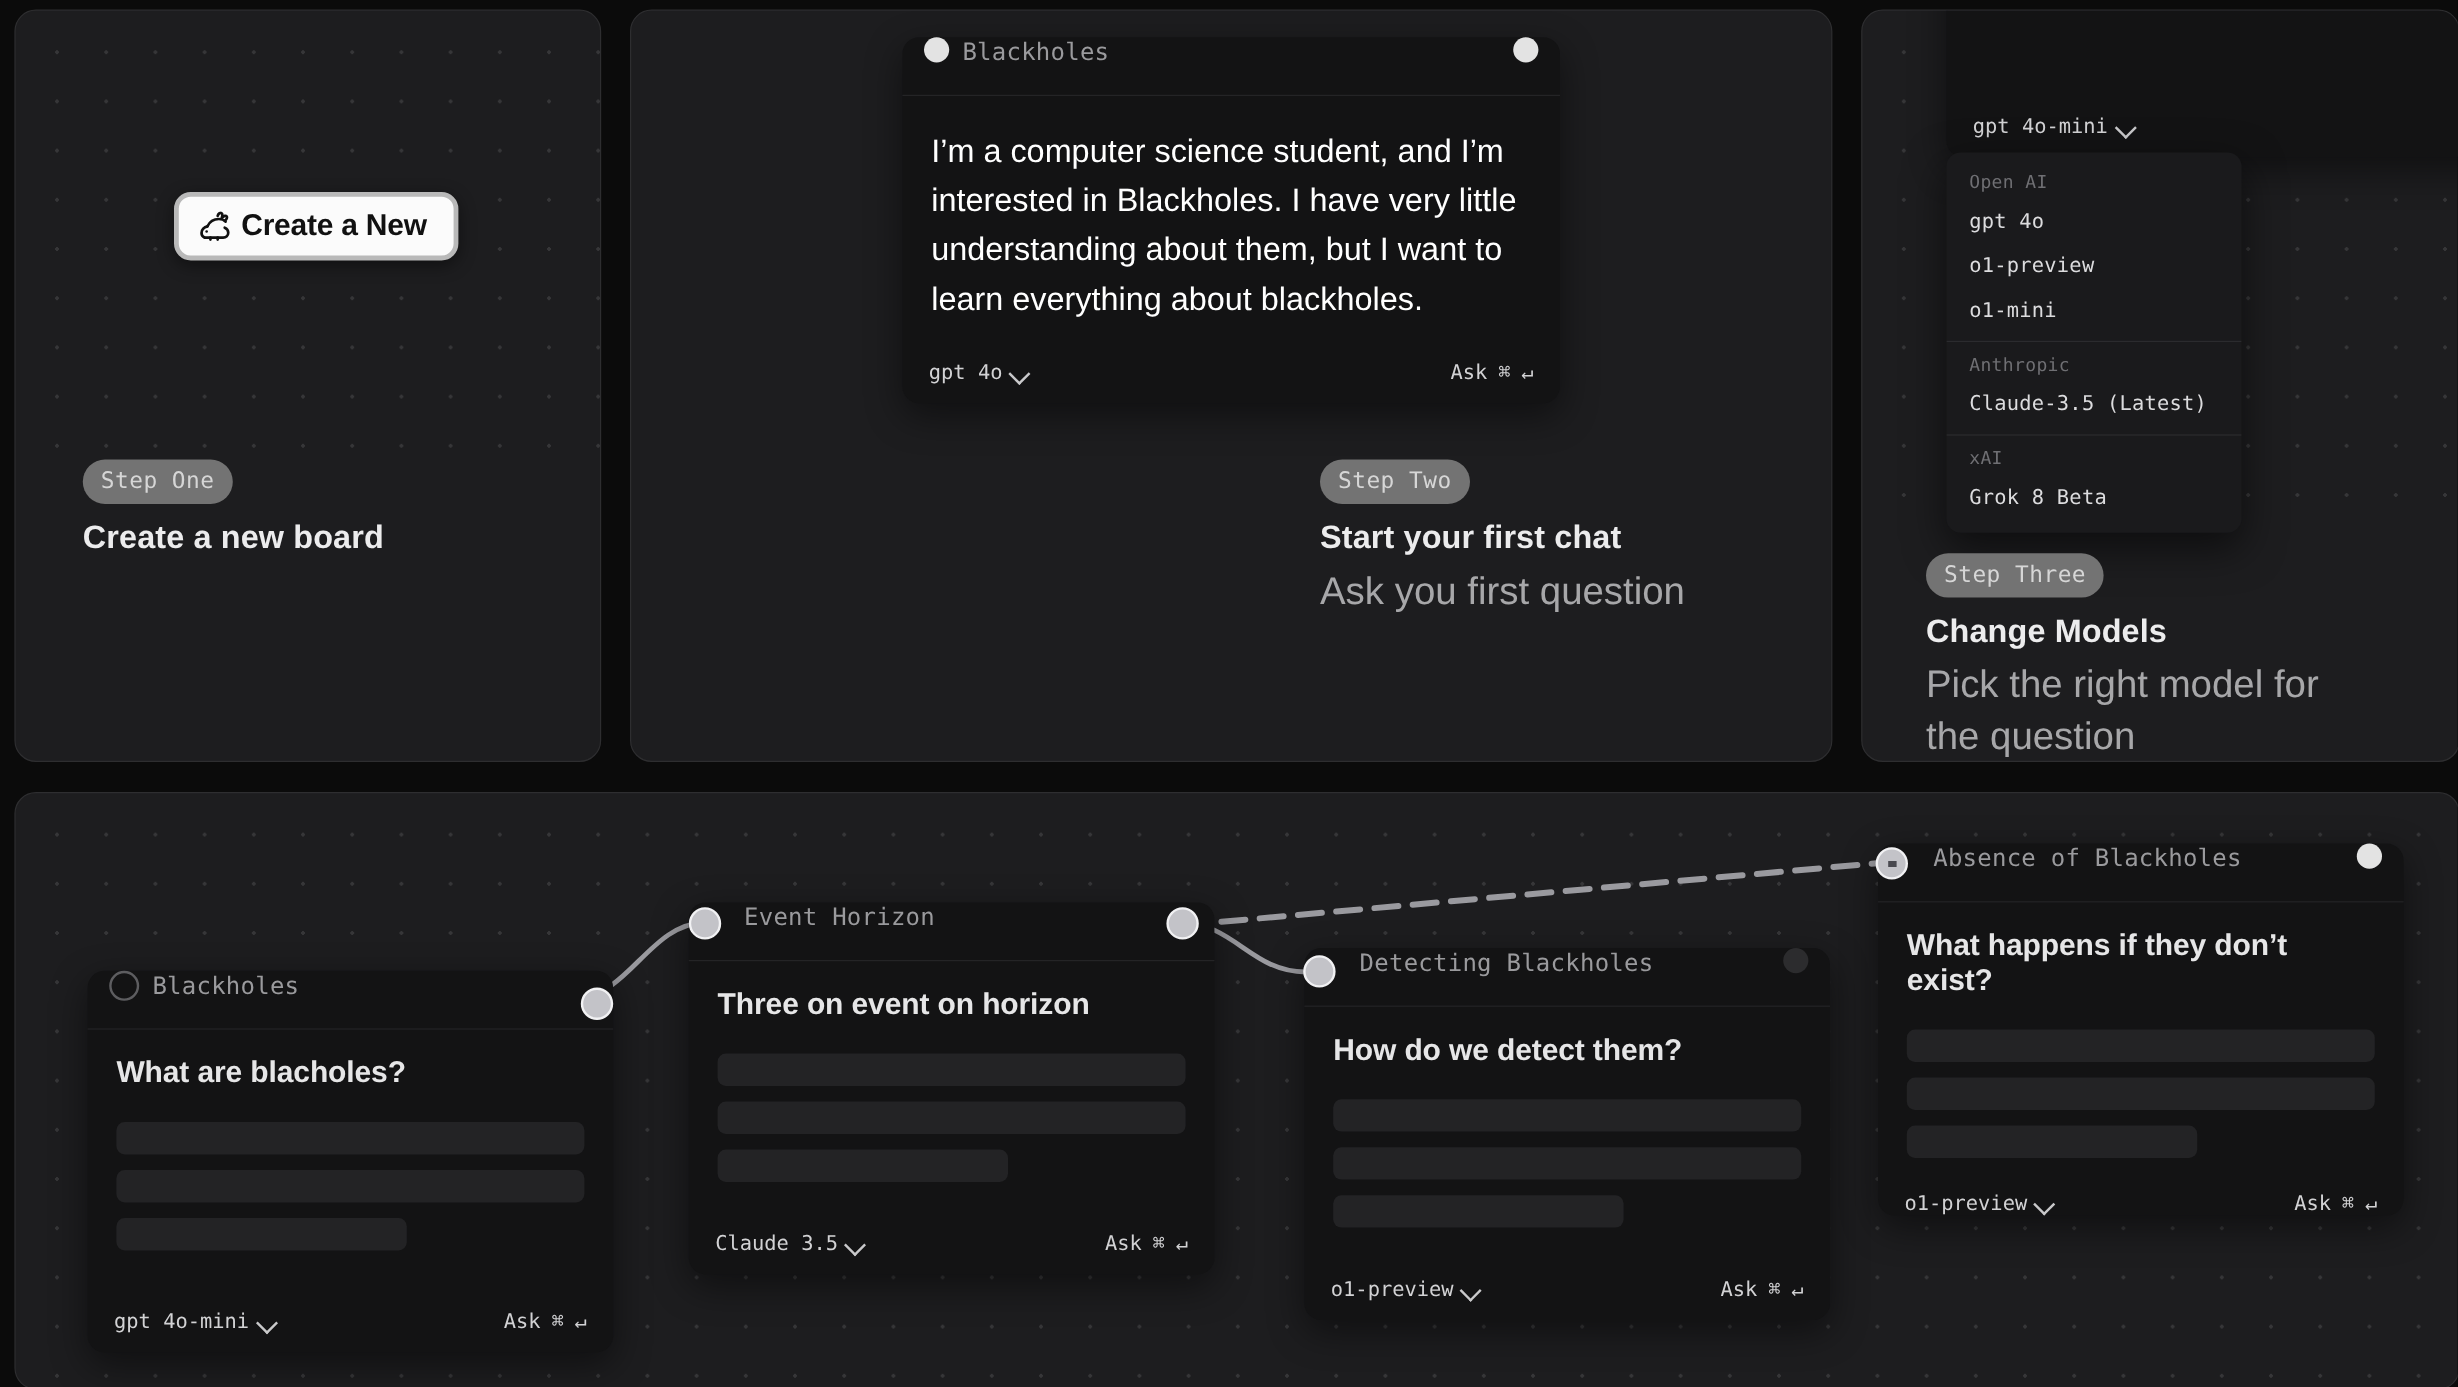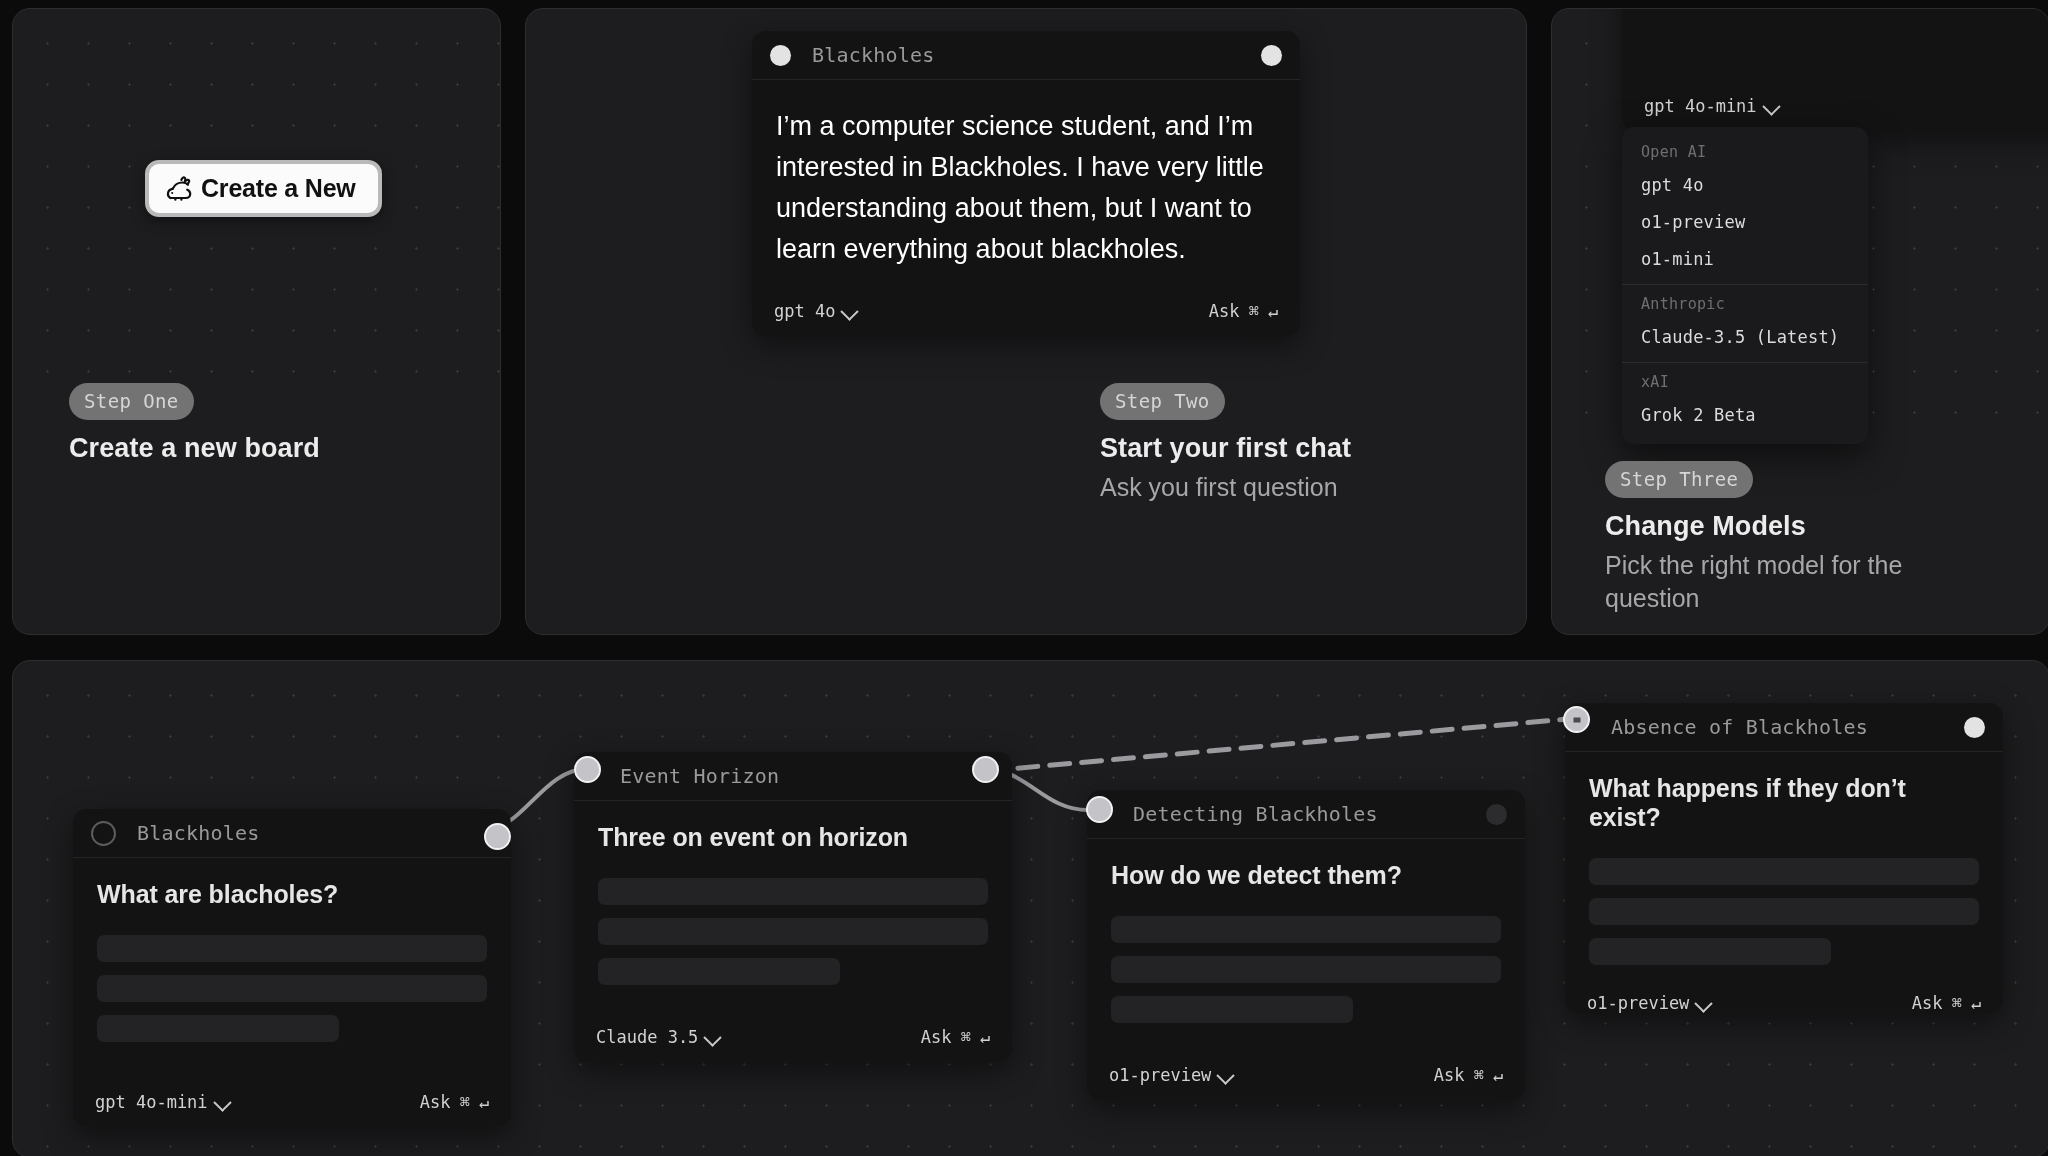--- a/index.html
+++ b/index.html
@@ -57,21 +57,21 @@
   }
   .cap-title {
     font-size: 27px;
     font-weight: 700;
     color: #ececed;
     letter-spacing: .1px;
     margin: 0 0 4px;
     line-height: 1.32;
   }
   .cap-sub {
-    font-size: 25px;
+    font-size: 32px;
     font-weight: 400;
     color: #a7a7a9;
     margin: 0;
     line-height: 1.35;
     max-width: 360px;
   }
 
   
   .create-btn {
     position: absolute;
@@ -95,22 +95,22 @@
   .card {
     position: absolute;
     background: #131314;
     border-radius: 14px;
     box-shadow: 0 10px 30px rgba(0,0,0,.45);
     display: flex;
     flex-direction: column;
   }
   .card-head {
     display: flex;
-    align-items: center;
-    gap: 21px;
+    align-items: flex-start;
+    gap: 11px;
     padding: 0 18px;
     height: 48px;
     border-bottom: 1px solid #242426;
     flex: 0 0 auto;
     position: relative;
   }
   .avatar {
     width: 21px; height: 21px;
     border-radius: 50%;
     background: #e3e3e3;
@@ -298,21 +298,21 @@
         <div class="dd-item">o1-mini</div>
       </div>
       <div class="dd-sep"></div>
       <div>
         <div class="dd-group-label">Anthropic</div>
         <div class="dd-item">Claude-3.5 (Latest)</div>
       </div>
       <div class="dd-sep"></div>
       <div>
         <div class="dd-group-label">xAI</div>
-        <div class="dd-item">Grok 2 Beta</div>
+        <div class="dd-item">Grok 8 Beta</div>
       </div>
     </div>
 
     <div class="caption" style="left:53px; top:452px;">
       <span class="step-pill">Step Three</span>
       <p class="cap-title">Change Models</p>
       <p class="cap-sub">Pick the right model for the question</p>
     </div>
   </div>
 

